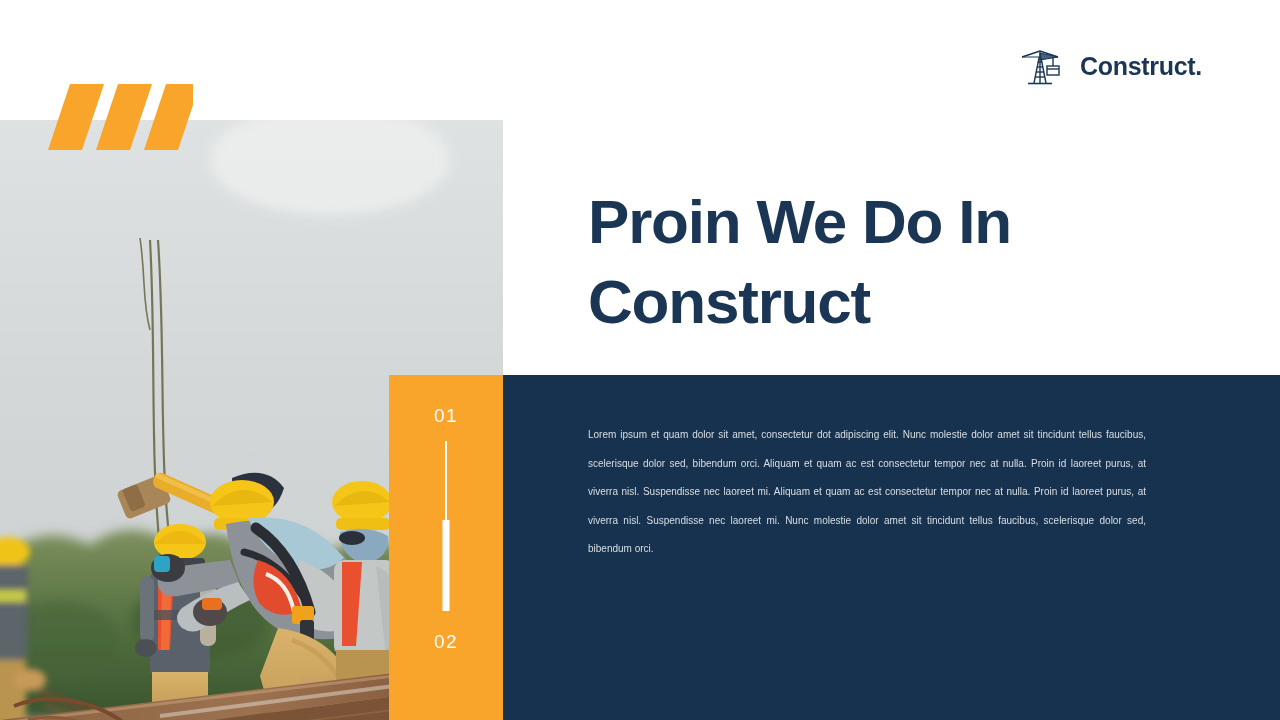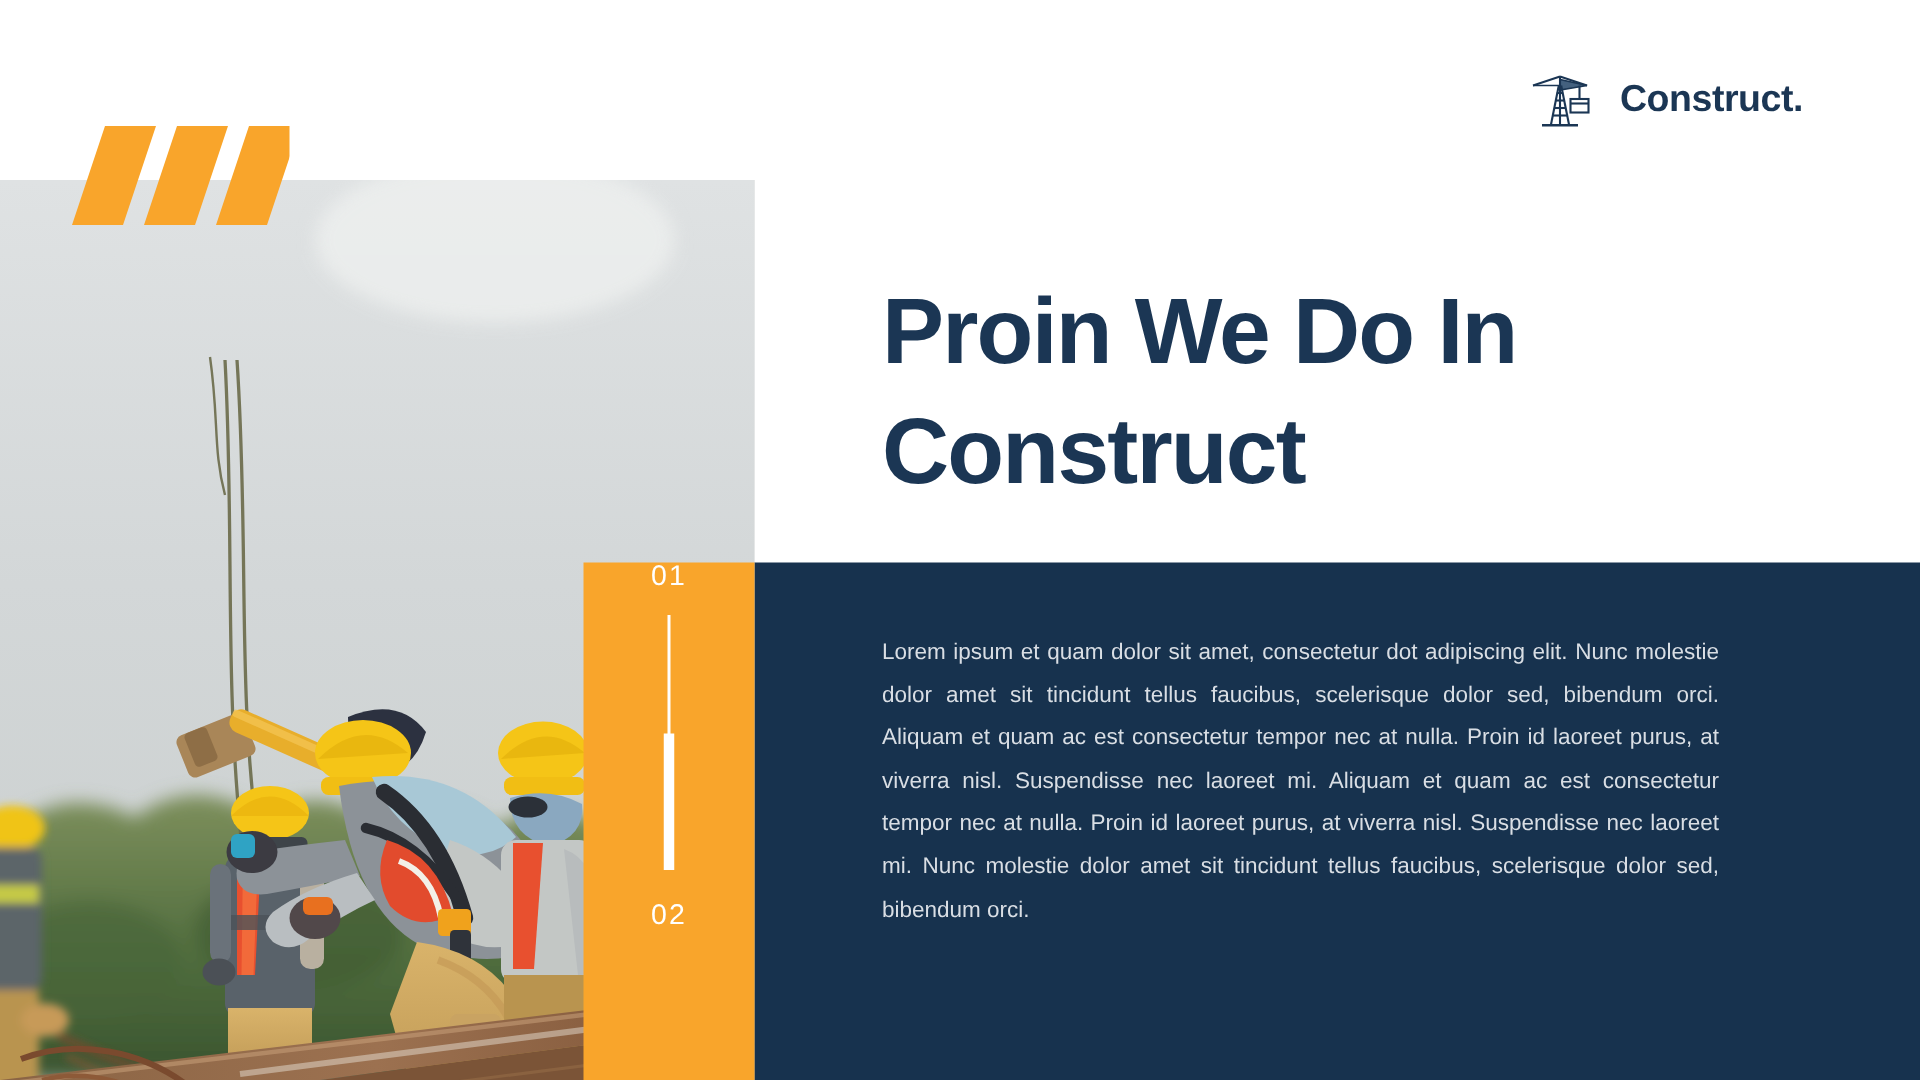--- a/index.html
+++ b/index.html
@@ -42,21 +42,21 @@
     width:114px; height:345px;
     background:#f9a52b;
     display:flex; flex-direction:column;
     align-items:center; justify-content:flex-start;
     z-index:6;
   }
   .step-num{
     color:#ffffff; font-size:19px; letter-spacing:1.4px;
     font-weight:400; line-height:1;
   }
-  .step-top{ }
+  .step-top{ margin-top:31px; }
   .step-bottom{ margin-top:21px; }
   .slider-track{
     position:relative;
     width:9px; height:170px;
     margin-top:16px;
     display:flex; flex-direction:column; align-items:center;
   }
   .slider-line{
     position:absolute; left:50%; transform:translateX(-50%);
     top:0; width:2px; height:170px; background:#ffffff;
@@ -82,21 +82,21 @@
     font-size:62px; line-height:80px;
     font-weight:bold; color:#1b3654;
     letter-spacing:-1.2px;
     z-index:7;
   }
 
   
   .body-text{
     position:absolute; left:588px; top:421px;
     width:558px;
-    font-size:15px; line-height:28.6px;
+    font-size:10px; line-height:28.6px;
     color:#d9dee4;
     text-align:justify;
     z-index:7;
   }
 </style>
 </head>
 <body>
 
 <div class="logo-block">
   <span class="logo-icon">

